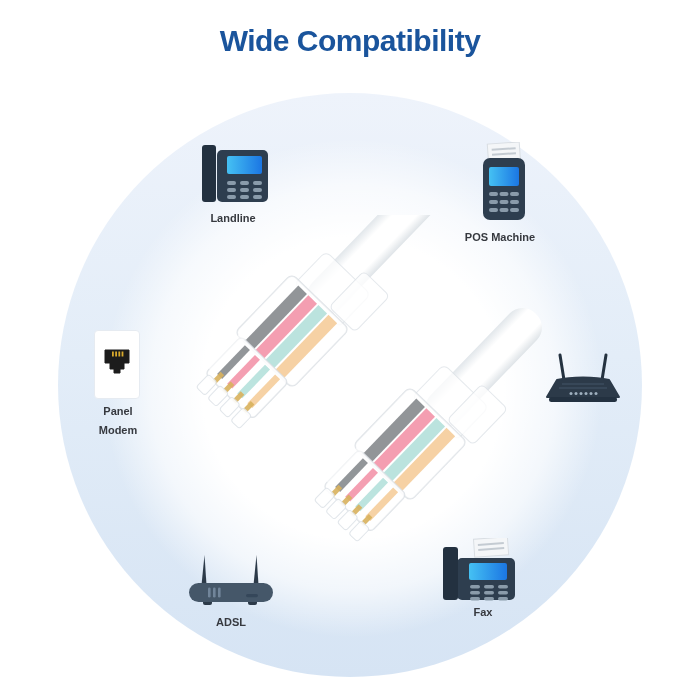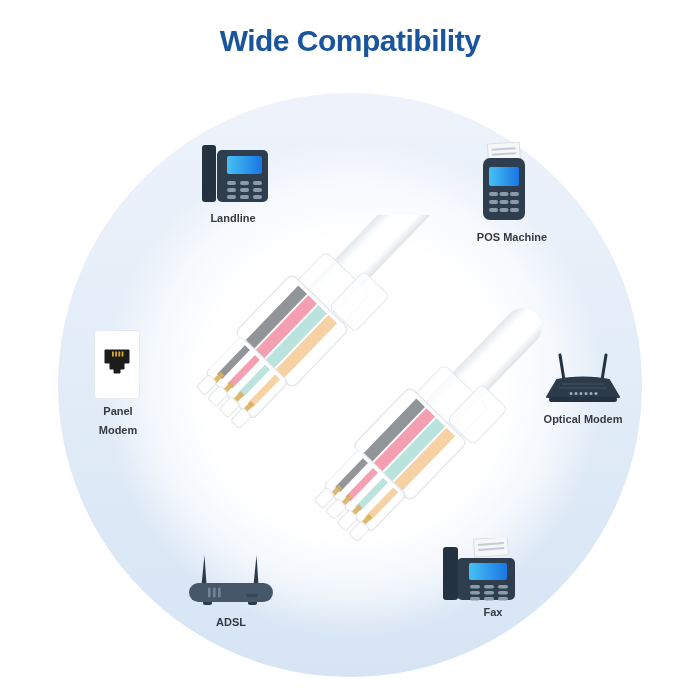--- a/index.html
+++ b/index.html
@@ -165,21 +165,21 @@
           <rect x="27" y="50" width="9" height="4" rx="2"></rect>
         <rect x="6" y="58" width="9" height="4" rx="2"></rect>
           <rect x="16.5" y="58" width="9" height="4" rx="2"></rect>
           <rect x="27" y="58" width="9" height="4" rx="2"></rect>
         <rect x="6" y="66" width="9" height="4" rx="2"></rect>
           <rect x="16.5" y="66" width="9" height="4" rx="2"></rect>
           <rect x="27" y="66" width="9" height="4" rx="2"></rect>
       </g>
     </svg>
   </div>
-  <div class="dev-label" style="left:512px;top:228px;text-align:center;">POS Machine</div>
+  <div class="dev-label" style="left:500px;top:228px;text-align:center;">POS Machine</div>
 
   <div class="device" style="left:94px;top:330px;">
     <svg width="46" height="69" viewBox="0 0 46 69">
       <rect x="0.5" y="0.5" width="45" height="68" rx="3.5" fill="#ffffff" stroke="#e6ebf1"></rect>
       <g transform="translate(11,20)">
         <path d="M0,0 H24 V13 H19 V19 H15 V23 H9 V19 H5 V13 H0 Z" fill="#1c1c1c" stroke="#1c1c1c" stroke-linejoin="round"></path>
         <g fill="#d8a92c">
           <rect x="7" y="1.5" width="1.8" height="5"></rect>
             <rect x="10.2" y="1.5" width="1.8" height="5"></rect>
           <rect x="13.4" y="1.5" width="1.8" height="5"></rect>
@@ -204,21 +204,20 @@
         <circle cx="30" cy="41.5" r="1.5"></circle>
           <circle cx="35" cy="41.5" r="1.5"></circle>
           <circle cx="40" cy="41.5" r="1.5"></circle>
         <circle cx="45" cy="41.5" r="1.5"></circle>
           <circle cx="50" cy="41.5" r="1.5"></circle>
           <circle cx="55" cy="41.5" r="1.5"></circle>
       </g>
       <rect x="8" y="45" width="68" height="5" rx="2.5" fill="#233140"></rect>
     </svg>
   </div>
-  <div class="dev-label" style="left:583px;top:410px;">Optical Modem</div>
 
   <div class="device" style="left:189px;top:553px;">
     <svg width="84" height="54" viewBox="0 0 84 54">
       <polygon points="12.5,32 17.5,32 15.5,2" fill="#2c3a49"></polygon>
       <polygon points="64.5,32 69.5,32 67.5,2" fill="#2c3a49"></polygon>
       <rect x="14" y="47" width="9" height="5" rx="2" fill="#2c3a49"></rect>
       <rect x="59" y="47" width="9" height="5" rx="2" fill="#2c3a49"></rect>
       <rect x="0" y="30" width="84" height="19" rx="9.5" fill="#455769"></rect>
       <g fill="#71859a">
         <rect x="19" y="34.5" width="2.6" height="10" rx="1.3"></rect>
@@ -252,15 +251,15 @@
           <rect x="55" y="47" width="10" height="3.6" rx="1.8"></rect>
         <rect x="27" y="53" width="10" height="3.6" rx="1.8"></rect>
           <rect x="41" y="53" width="10" height="3.6" rx="1.8"></rect>
           <rect x="55" y="53" width="10" height="3.6" rx="1.8"></rect>
         <rect x="27" y="59" width="10" height="3.6" rx="1.8"></rect>
           <rect x="41" y="59" width="10" height="3.6" rx="1.8"></rect>
           <rect x="55" y="59" width="10" height="3.6" rx="1.8"></rect>
       </g>
     </svg>
   </div>
-  <div class="dev-label" style="left:493px;top:603px;">Fax</div>
+  <div class="dev-label" style="left:483px;top:603px;">Fax</div>
 
 </div>
 
 </body></html>

